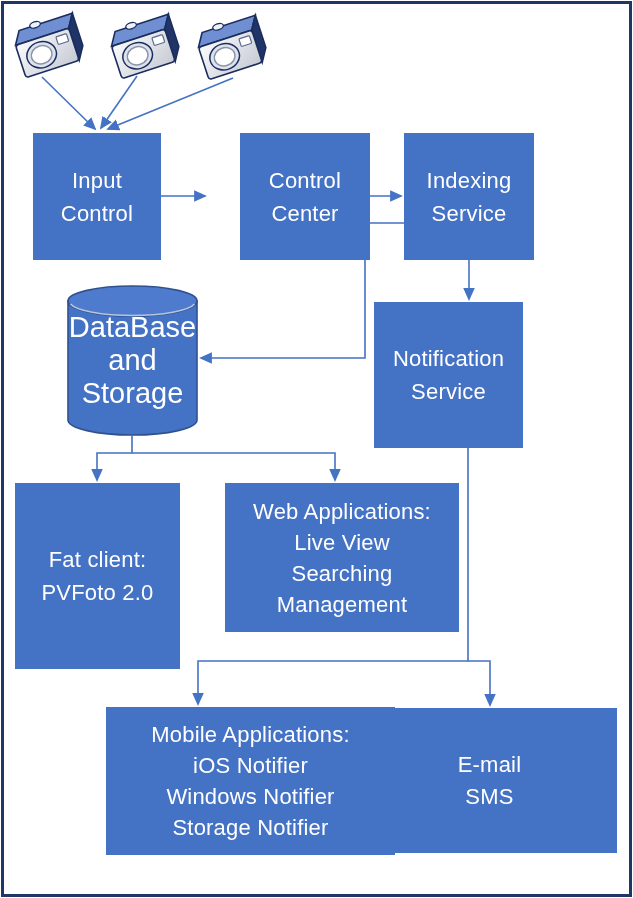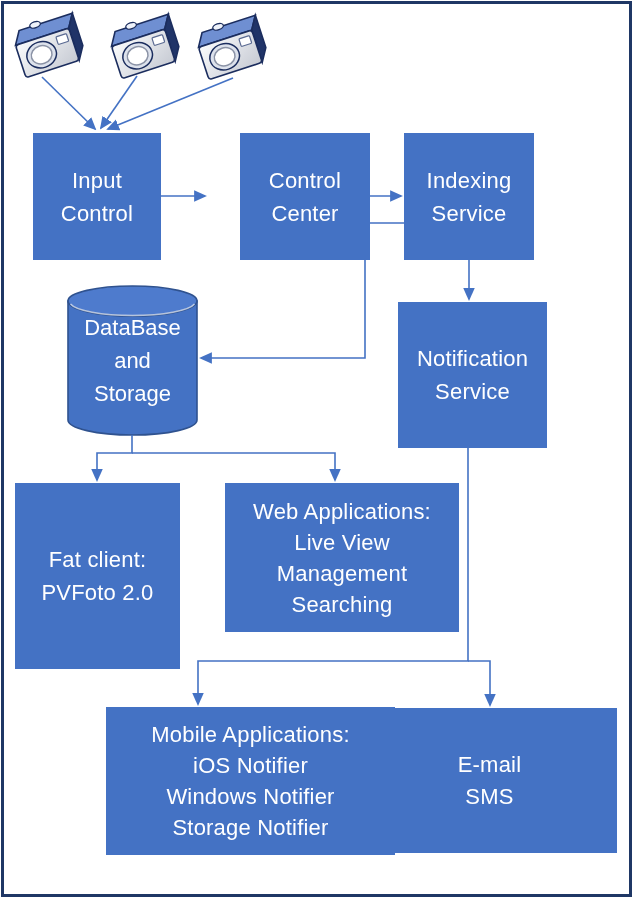--- a/index.html
+++ b/index.html
@@ -12,21 +12,21 @@
   }
   .wires { position:absolute; left:0; top:0; z-index:1; }
   .node {
     position:absolute; background:#4472c4; color:#ffffff; z-index:2;
     display:flex; flex-direction:column; justify-content:center; align-items:center;
     text-align:center; font-size:22px; line-height:33px; letter-spacing:0.2px;
   }
   .cyl-label {
     position:absolute; color:#ffffff; z-index:3;
     display:flex; flex-direction:column; justify-content:center; align-items:center;
-    text-align:center; font-size:22px; line-height:33px;
+    text-align:center; font-size:29px; line-height:33px;
   }
 </style>
 </head>
 <body>
 
 <div class="stage">
 
   <svg class="wires" width="633" height="898" viewBox="0 0 633 898">
     <defs>
       <marker id="arr" viewBox="0 0 10 10" refX="8.5" refY="5" markerWidth="8" markerHeight="8" orient="auto-start-reverse">
@@ -93,41 +93,41 @@
   <div class="node" style="left:208px; top:133px; width:130px; height:127px;margin-left:32px;">
       <div>Control</div>
       <div>Center</div>
     </div>
 
   <div class="node" style="left:404px; top:133px; width:130px; height:127px;">
       <div>Indexing</div>
       <div>Service</div>
     </div>
 
-  <div class="node" style="left:398px; top:302px; width:149px; height:146px;">
+  <div class="node" style="left:374px; top:302px; width:149px; height:146px;">
       <div>Notification</div>
       <div>Service</div>
     </div>
 
   <div class="cyl-label" style="left:68px; top:310px; width:129px; height:100px;">
       <div>DataBase</div>
       <div>and</div>
       <div>Storage</div>
     </div>
 
   <div class="node" style="left:15px; top:483px; width:165px; height:186px;">
       <div>Fat client:</div>
       <div>PVFoto 2.0</div>
     </div>
 
   <div class="node" style="left:218px; top:483px; width:234px; height:149px; line-height:31px;margin-left:7px;">
       <div>Web Applications:</div>
       <div>Live View</div>
+      <div>Searching</div>
       <div>Management</div>
-      <div>Searching</div>
     </div>
 
   <div class="node" style="left:58px; top:707px; width:289px; height:148px; line-height:31px;margin-left:48px;">
       <div>Mobile Applications:</div>
       <div>iOS Notifier</div>
       <div>Windows Notifier</div>
       <div>Storage Notifier</div>
     </div>
 
   <div class="node" style="left:362px; top:708px; width:255px; height:145px; line-height:32px;">

